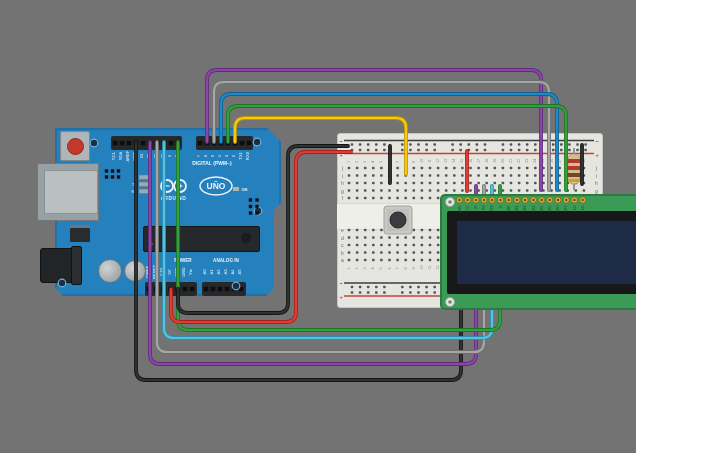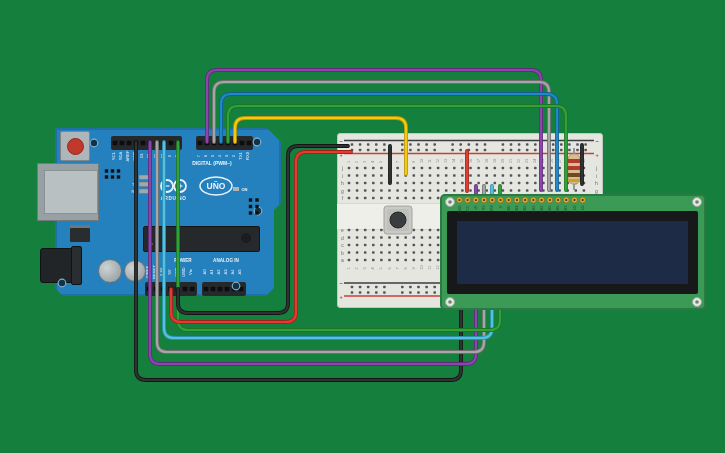--- a/index.html
+++ b/index.html
@@ -1,16 +1,16 @@
 <!DOCTYPE html>
 <html><head>
 <meta charset="utf-8">
 <style>
   html,body{margin:0;padding:0;background:#fff;}
-  #stage{position:relative;width:725px;height:453px;background:#15803d;overflow:hidden;
+  #stage{position:relative;width:636px;height:453px;background:#737373;overflow:hidden;
          font-family:"Liberation Sans",sans-serif;}
   .abs{position:absolute;}
   svg{position:absolute;left:0;top:0;width:725px;height:453px;overflow:visible;}
   
   #bb-base{left:337px;top:133px;width:264px;height:173px;background:#E6E6E1;
            border:1px solid #C6C6C0;border-radius:3px;z-index:1;}
   #bb-groove{left:337px;top:203px;width:265px;height:25px;background:#EFEFEA;
              border-top:1px solid #D8D8D2;border-bottom:1px solid #D8D8D2;z-index:1;}
   
   .ard{z-index:1;}

